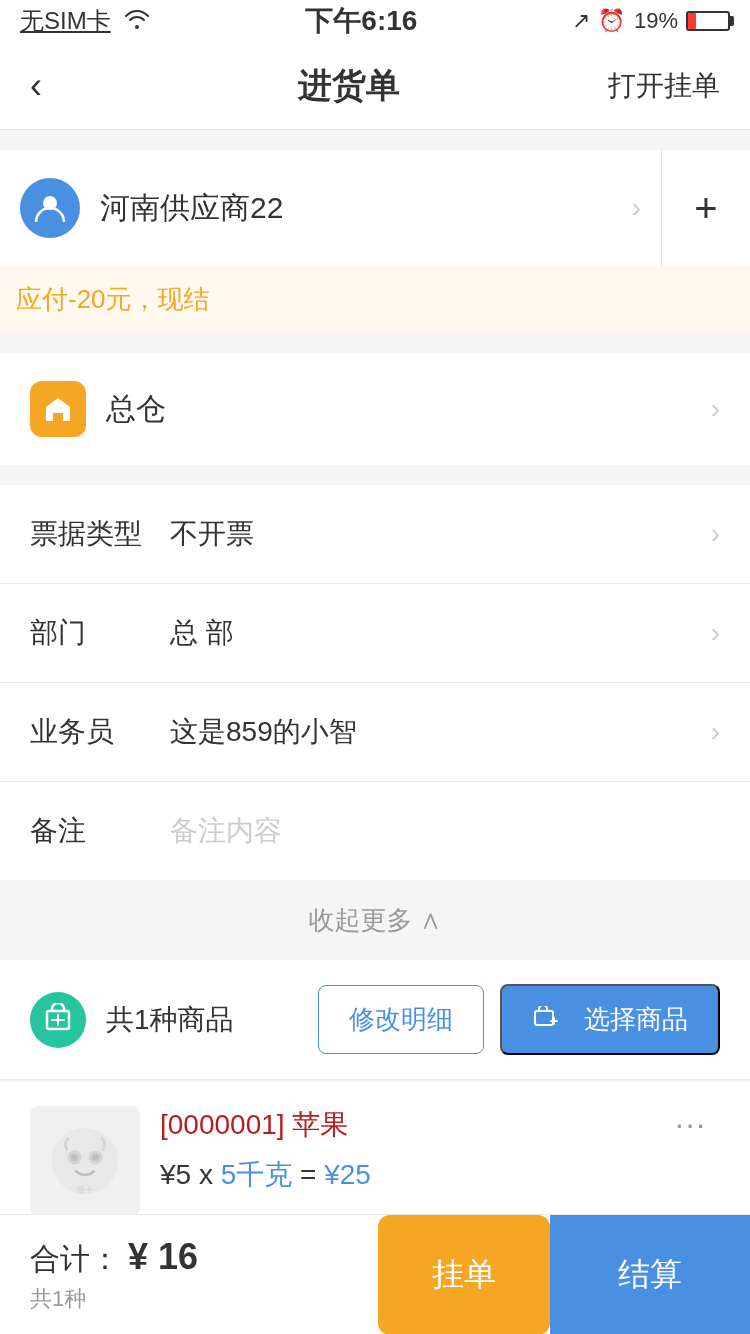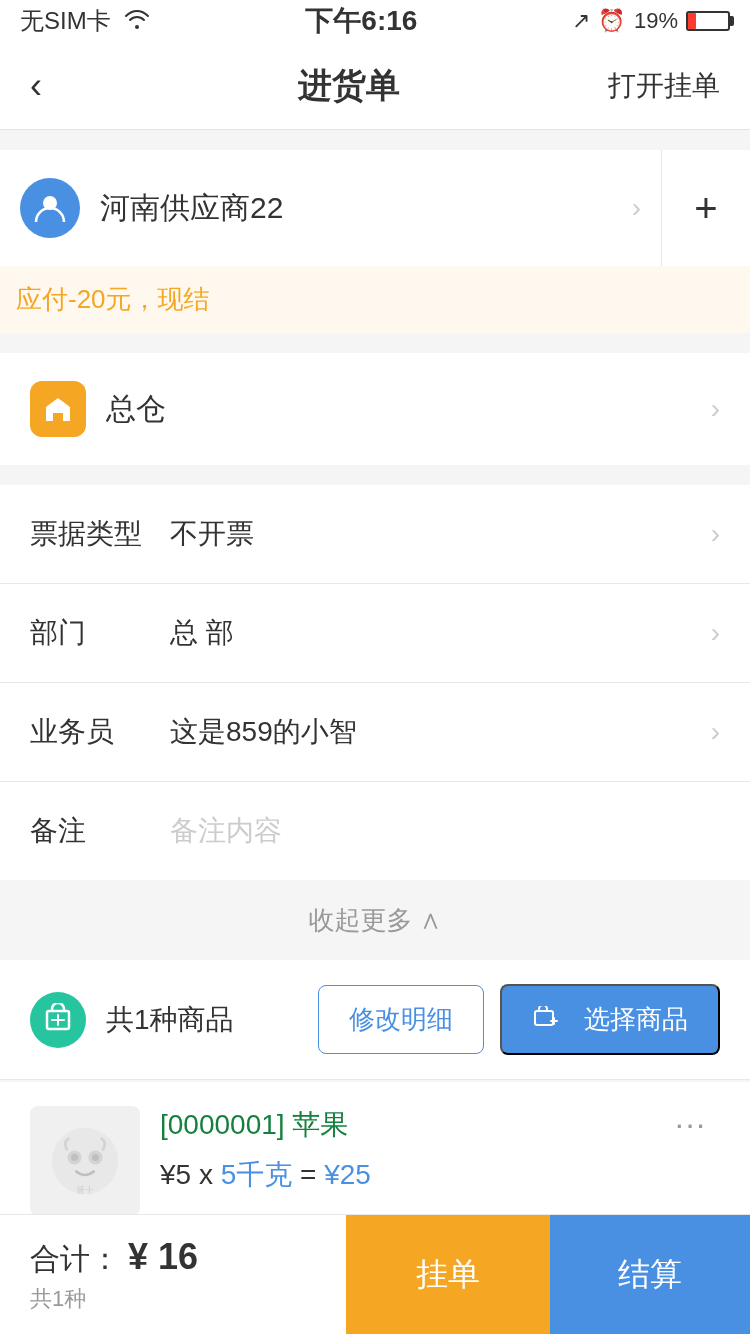--- a/index.html
+++ b/index.html
@@ -17,21 +17,21 @@
     .status-bar {
       height: 42px;
       background: #fff;
       display: flex;
       align-items: center;
       justify-content: space-between;
       padding: 0 20px;
       font-size: 24px;
       font-weight: 500;
     }
-    .status-left { display: flex; align-items: center; gap: 12px; }
+    .status-left { display: flex; align-items: center; gap: 12px; text-decoration: underline; }
     .status-center { font-size: 28px; font-weight: 600; }
     .status-right { display: flex; align-items: center; gap: 8px; font-size: 22px; }
     .battery-icon {
       width: 44px; height: 20px;
       border: 2px solid #333;
       border-radius: 3px;
       position: relative;
       display: inline-flex;
       align-items: center;
     }
@@ -257,21 +257,21 @@
       height: 110px;
       background: #f0f0f0;
       border-radius: 8px;
       margin-right: 20px;
       display: flex;
       align-items: center;
       justify-content: center;
       flex-shrink: 0;
     }
     .product-info { flex: 1; }
-    .product-name { font-size: 28px; color: #15803d; margin-bottom: 12px; }
+    .product-name { font-size: 28px; color: #b91c1c; margin-bottom: 12px; }
     .product-price { font-size: 28px; color: #333; }
     .product-price .highlight { color: #4a90e2; }
     .product-price .total { color: #4a90e2; font-weight: 500; }
     .product-more {
       width: 60px;
       display: flex;
       align-items: center;
       justify-content: center;
       color: #999;
       font-size: 32px;
@@ -304,30 +304,31 @@
       font-size: 36px;
       font-weight: 600;
       color: #333;
     }
     .total-sub {
       font-size: 22px;
       color: #999;
       margin-top: 4px;
     }
     .btn-hang {
-      width: 204px;
+      width: 172px;
       height: 120px;
       background: #f5a623;
       display: flex;
       align-items: center;
       justify-content: center;
       font-size: 32px;
       color: #fff;
       font-weight: 500;
       cursor: pointer;
+      border-radius: 12px;
     }
     .btn-settle {
       width: 200px;
       height: 120px;
       background: #4a90e2;
       display: flex;
       align-items: center;
       justify-content: center;
       font-size: 32px;
       color: #fff;

